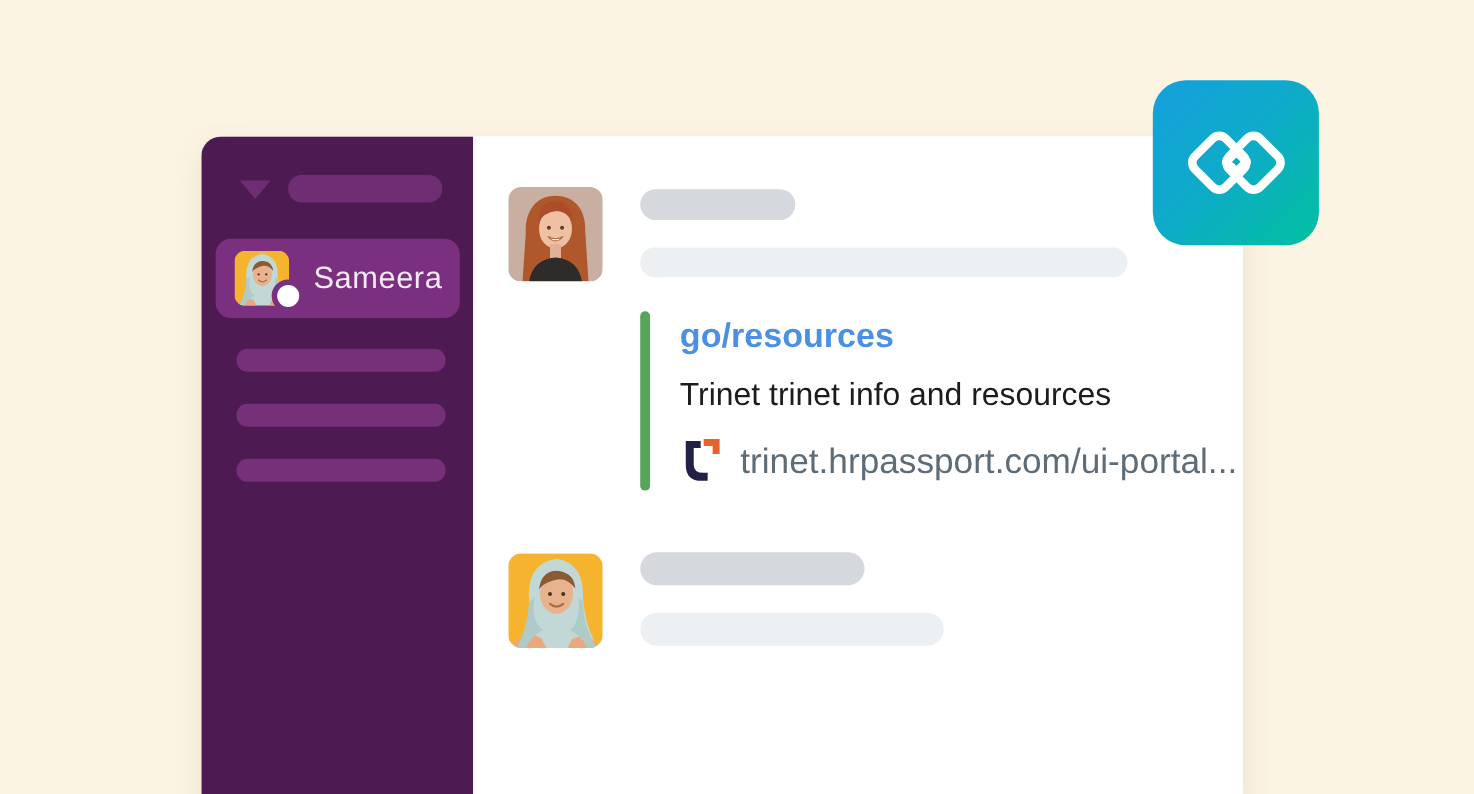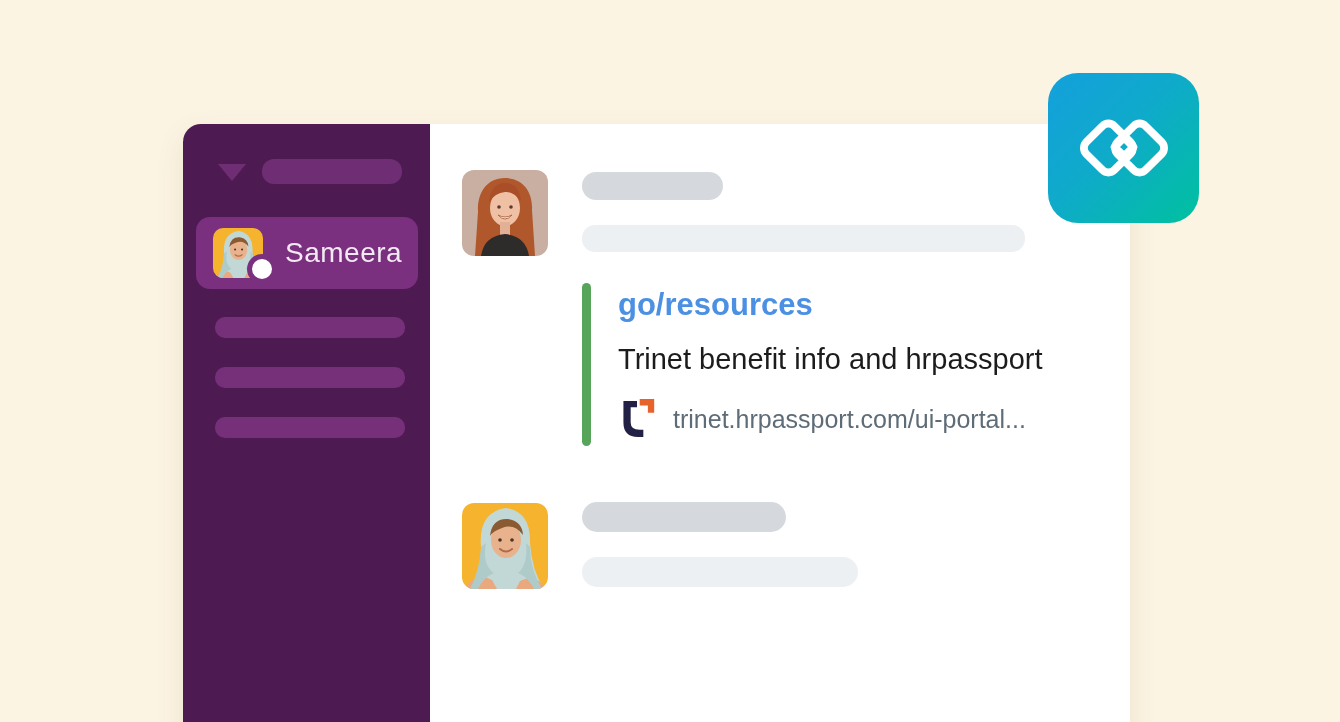--- a/index.html
+++ b/index.html
@@ -34,21 +34,21 @@
   .m1{left:152px;top:101px;width:443px;height:27px;border-radius:13px;}
   .u2{left:152px;top:378px;width:204px;height:30px;border-radius:15px;}
   .m2{left:152px;top:433px;width:276px;height:30px;border-radius:15px;}
 
   
   .accent{position:absolute;left:152px;top:159px;width:9px;height:163px;border-radius:5px;background:#57A55A;}
   .golink{position:absolute;left:188px;top:163px;font-size:31px;font-weight:700;color:#4B90E2;cursor:pointer;}
   .ptitle{position:absolute;left:188px;top:219px;font-size:29px;color:#1D1C1D;}
   .srcrow{position:absolute;left:188px;top:273px;display:flex;align-items:center;gap:17px;}
   .srcrow svg{display:block;}
-  .purl{font-size:25px;color:#5E6C77;cursor:pointer;}
+  .purl{font-size:32px;color:#5E6C77;cursor:pointer;}
 
   
   .gl-badge{position:absolute;left:1048px;top:73px;width:151px;height:150px;border-radius:30px;
             background:linear-gradient(135deg,#14A0DC 0%,#0FAACB 45%,#00C19E 100%);
             display:flex;align-items:center;justify-content:center;}
 </style>
 </head>
 <body>
 
 <div class="canvas">
@@ -108,21 +108,21 @@
       <span class="msg-av av1">
         <svg width="86" height="86" viewBox="0 0 86 86">
             <use href="#av-redhead"></use>
           </svg>
       </span>
       <div class="ph ph-dark u1"></div>
       <div class="ph ph-light m1"></div>
 
       <div class="accent"></div>
       <div class="golink">go/resources</div>
-      <div class="ptitle">Trinet benefit info and hrpassport</div>
+      <div class="ptitle">Trinet trinet info and resources</div>
       <div class="srcrow">
         <svg width="38" height="44" viewBox="0 0 42 46">
           <path d="M6 3 H21 V10 H14 V27 Q14 35 24 35 H28 V43 H22 Q6 43 6 27 Z" fill="#232046"></path>
           <path d="M24 1 H40 V16 H33 V8 H24 Z" fill="#E8622C"></path>
         </svg>
         <span class="purl">trinet.hrpassport.com/ui-portal...</span>
       </div>
 
       <span class="msg-av av2">
         <svg width="86" height="86" viewBox="0 0 86 86">

